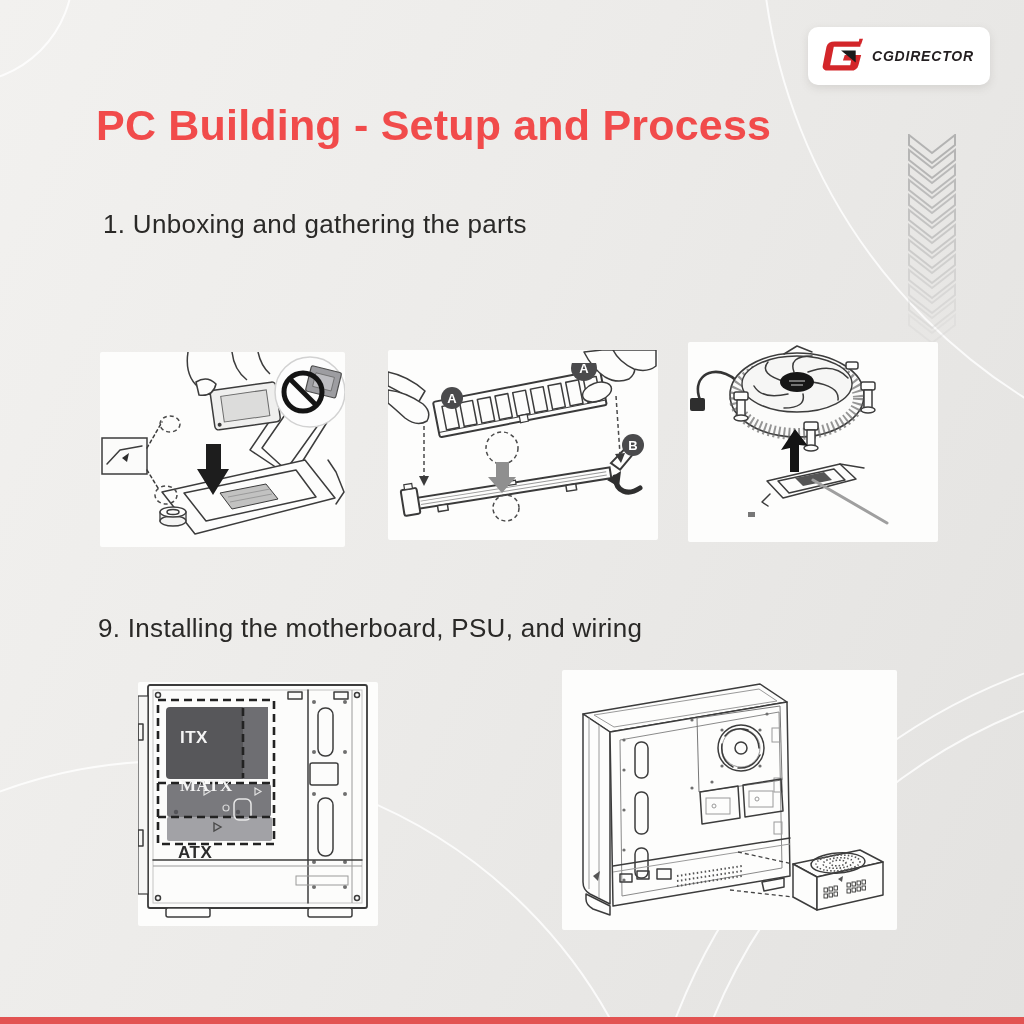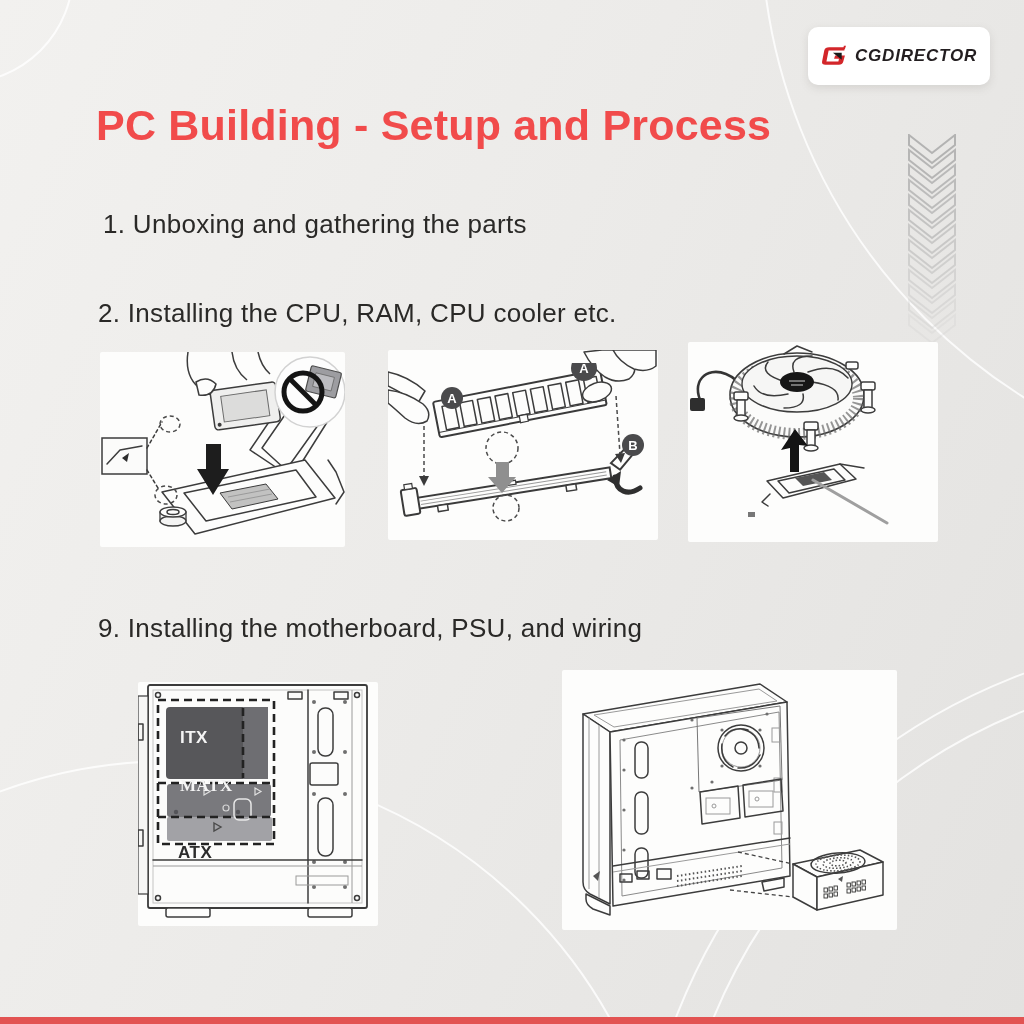--- a/index.html
+++ b/index.html
@@ -5,21 +5,21 @@
   html,body{margin:0;padding:0;background:#d8d8d6;}
   .canvas{
     position:relative;width:1024px;height:1024px;overflow:hidden;
     background:linear-gradient(115deg,#f2f1ef 0%,#ecebe9 45%,#e3e2e0 100%);
     font-family:"Liberation Sans",sans-serif;
   }
   .bg-circle{position:absolute;border:2px solid rgba(255,255,255,.8);border-radius:50%;pointer-events:none;}
   
   .logo{position:absolute;left:808px;top:27px;width:182px;height:58px;background:#fff;border-radius:10px;
         box-shadow:0 3px 8px rgba(120,115,110,.18);display:flex;align-items:center;gap:9px;padding:0 13px;box-sizing:border-box;}
-  .logo-text{font-size:17px;font-weight:bold;font-style:italic;letter-spacing:.8px;color:#231e20;}
+  .logo-text{font-size:14px;font-weight:bold;font-style:italic;letter-spacing:.8px;color:#231e20;}
   
   .title{position:absolute;left:96px;top:101px;font-size:43px;font-weight:bold;color:#f14b4b;letter-spacing:.2px;}
   .step{position:absolute;font-size:26px;color:#2a2927;letter-spacing:.3px;}
   .step1{left:103px;top:209px;}
   .step2{left:98px;top:298px;}
   .step3{left:98px;top:613px;}
   
   .illo{position:absolute;background:#fdfdfc;border-radius:2px;}
   .illo svg{display:block;}
   .illo-cpu{left:100px;top:352px;width:245px;height:195px;}
@@ -79,21 +79,20 @@
       <use href="#chv" y="105" opacity="0.44"></use>
     <use href="#chv" y="120" opacity="0.37"></use>
       <use href="#chv" y="135" opacity="0.30"></use>
     <use href="#chv" y="150" opacity="0.23"></use>
       <use href="#chv" y="165" opacity="0.17"></use>
     <use href="#chv" y="180" opacity="0.11"></use>
   </svg>
 
   <div class="title">PC Building - Setup and Process</div>
   <div class="step step1">1. Unboxing and gathering the parts</div>
-  <div class="step step2">2. Installing the CPU, RAM, CPU cooler etc.</div>
   <div class="step step3">9. Installing the motherboard, PSU, and wiring</div>
 
   <div class="illo illo-cpu">
     <svg width="245" height="195" viewBox="0 0 245 195">
 
       <path class="lnf" d="M150,98 L196,30 L236,56 L192,126 Z" fill="#ececeb"></path>
       <path class="ln" d="M162,96 L198,44 L226,62 L186,118 Z" fill="#d7d7d6"></path>
 
       <path class="ln" d="M236,120 L244,140 L236,152 M236,120 L228,108"></path>
 

